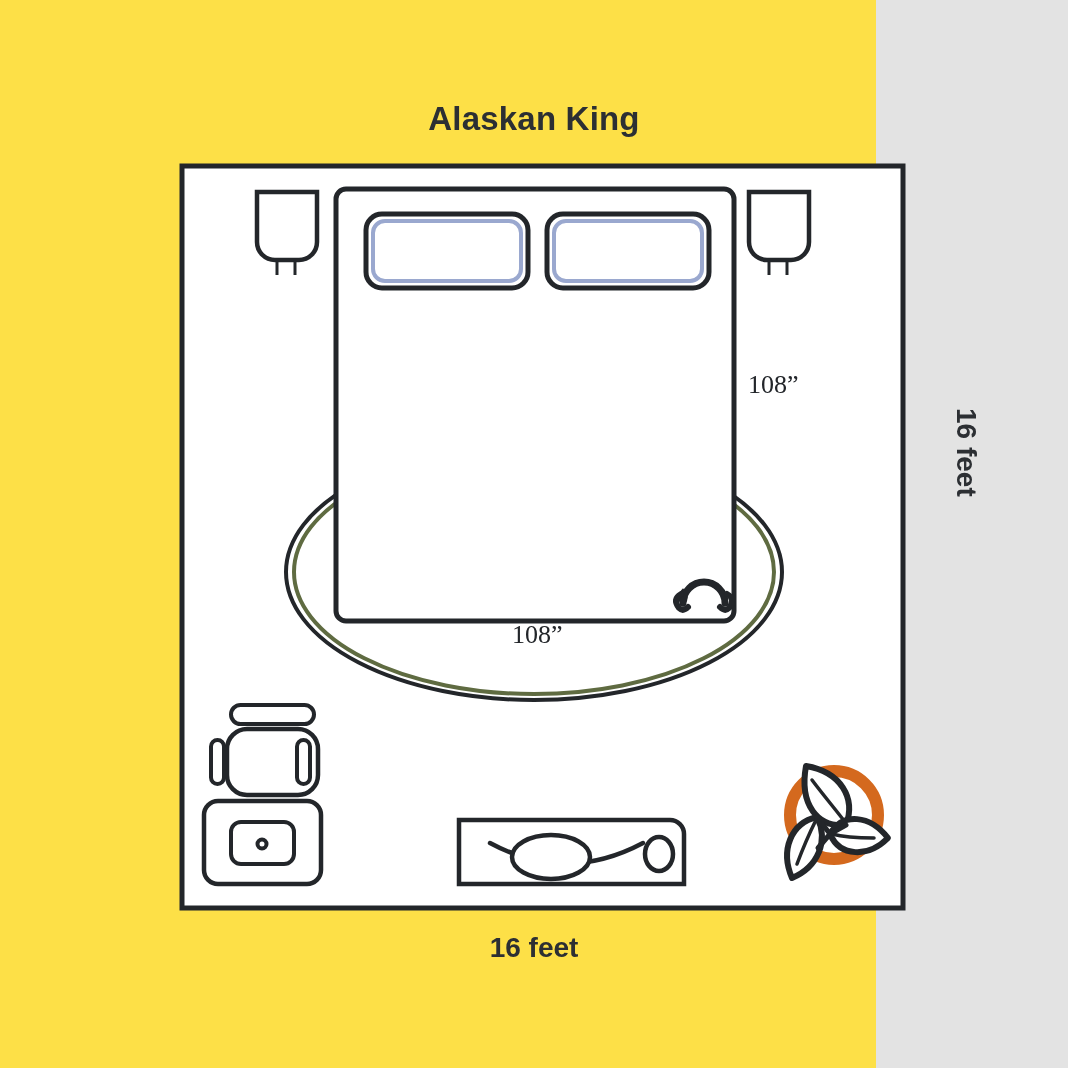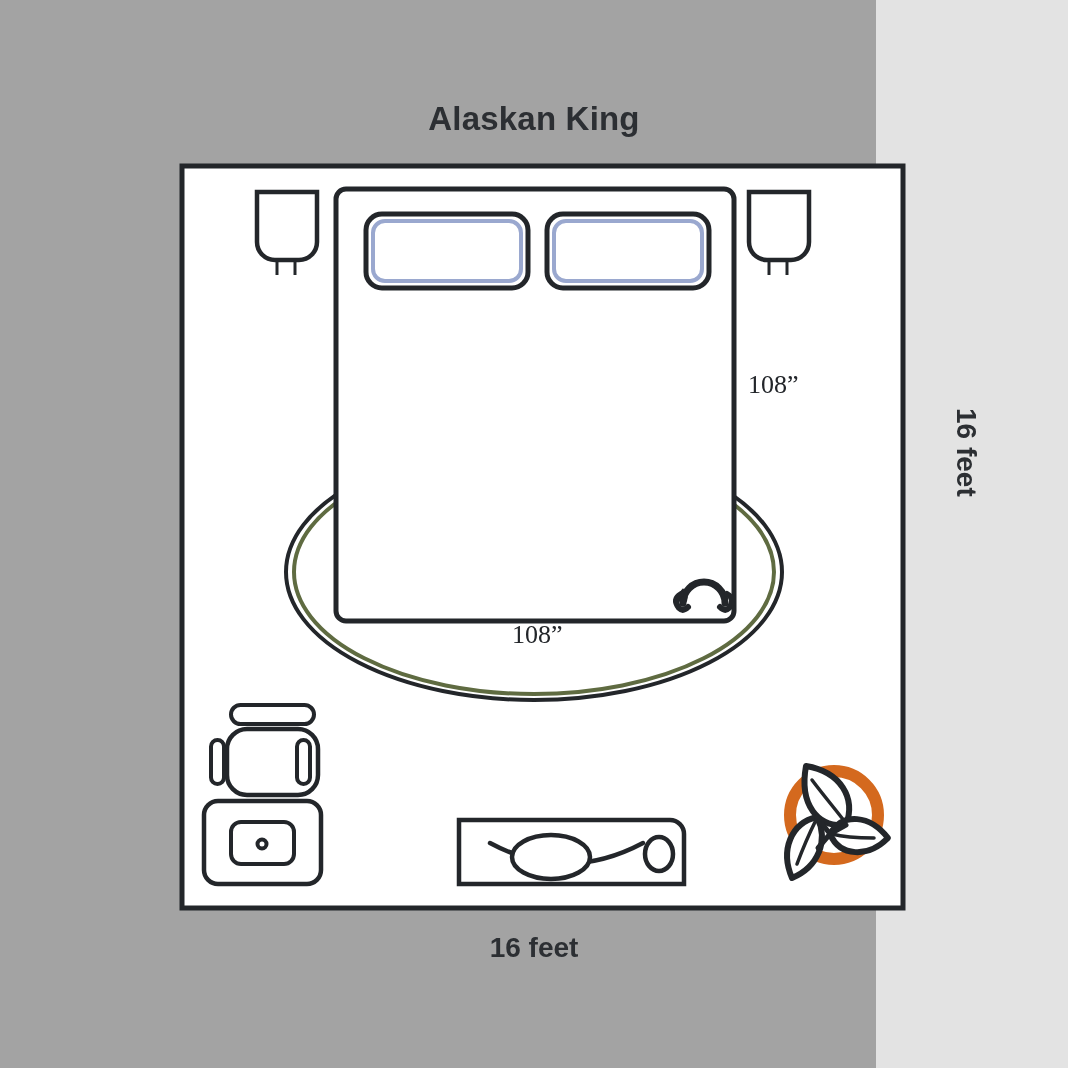--- a/index.html
+++ b/index.html
@@ -12,21 +12,21 @@
     height: 1068px;
     font-family: "Liberation Sans", sans-serif;
     overflow: hidden;
     position: relative;
   }
   #stage {
     position: absolute;
     left: 0; top: 0;
     width: 876px;
     height: 1068px;
-    background: #a3a3a3;
+    background: #fde047;
   }
   .title {
     position: absolute;
     left: 0;
     top: 100px;
     width: 1068px;
     text-align: center;
     font-size: 33px;
     font-weight: bold;
     color: #2c2f33;

